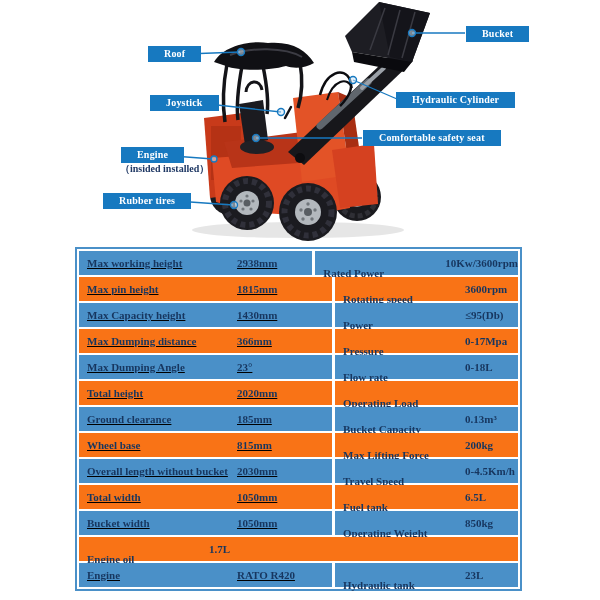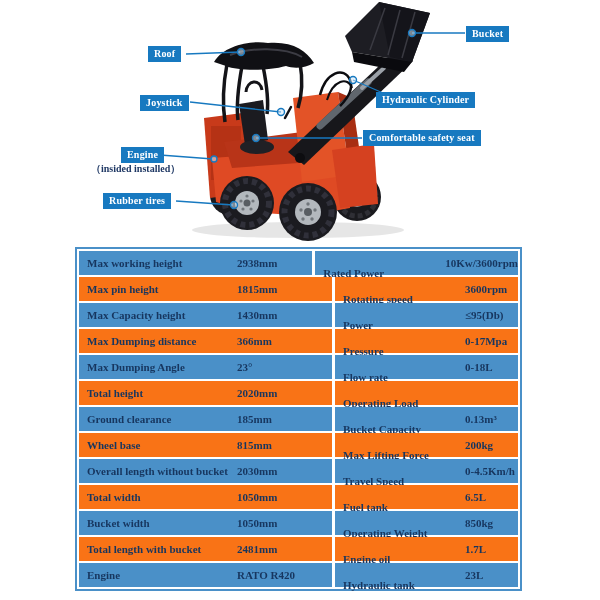--- a/index.html
+++ b/index.html
@@ -3,30 +3,30 @@
 <meta charset="utf-8">
 <style>
   html,body{margin:0;padding:0;background:#fff;}
   #page{position:relative;width:600px;height:600px;background:#ffffff;overflow:hidden;
         font-family:"Liberation Serif",serif;}
   
   #hero{position:absolute;left:0;top:0;width:600px;height:246px;}
   #hero svg{position:absolute;left:0;top:0;}
   .callout{position:absolute;background:#1779c0;color:#ffffff;
            font:bold 10px/13px "Liberation Serif",serif;
-           padding:1px 6px 2px;white-space:nowrap;letter-spacing:.2px;}
+           padding:1px 16px 2px;white-space:nowrap;letter-spacing:.2px;}
   .callout-note{position:absolute;color:#1f3864;font:bold 10px/12px "Liberation Serif",serif;
-                white-space:nowrap;}
+                white-space:nowrap;margin-left:29px;}
   
   .spec-table{position:absolute;left:75px;top:247px;width:447px;box-sizing:border-box;
               border:2px solid #4a90c8;background:#fff;padding:2px;
               display:flex;flex-direction:column;gap:2px;}
   .trow{display:flex;gap:3px;flex:0 0 24px;height:24px;}
   .trow .half{display:flex;align-items:center;}
-  .half.left{width:253px;}
+  .half.left{width:253px;text-decoration:underline;}
   .half.right{flex:1;}
   .dark .half{background:#4a90c8;}
   .light .half{background:#f97316;}
   .trow span{font:bold 11px/24px "Liberation Serif",serif;color:#17365f;
              white-space:nowrap;overflow:hidden;}
   .lab1{width:150px;padding-left:8px;flex:0 0 auto;}
   .val1{flex:1;}
   .lab2{width:122px;padding-left:8px;flex:0 0 auto;margin-top:20px;}
   .val2{flex:1;}
 </style>
@@ -135,26 +135,26 @@
         <circle cx="281" cy="112" r="3.5"></circle>
         <circle cx="214" cy="159" r="3"></circle>
         <circle cx="234" cy="205" r="3.5"></circle>
         <circle cx="412" cy="33" r="3.5"></circle>
         <circle cx="353" cy="80" r="3.5"></circle>
         <circle cx="256" cy="138" r="3.5"></circle>
       </g>
     </svg>
 
     <div class="callout" style="left:148px;top:46px">Roof</div>
-    <div class="callout" style="left:140px;top:95px">Joystick</div>
+    <div class="callout" style="left:150px;top:95px">Joystick</div>
     <div class="callout" style="left:121px;top:147px">Engine</div>
     <div class="callout-note" style="left:91px;top:163px">（insided installed）</div>
     <div class="callout" style="left:103px;top:193px">Rubber tires</div>
     <div class="callout" style="left:466px;top:26px">Bucket</div>
-    <div class="callout" style="left:376px;top:92px">Hydraulic Cylinder</div>
+    <div class="callout" style="left:396px;top:92px">Hydraulic Cylinder</div>
     <div class="callout" style="left:363px;top:130px">Comfortable safety seat</div>
   </div>
 
   <div class="spec-table">
 
     <div class="trow dark">
       <div class="half left">
           <span class="lab1">Max working height</span>
           <span class="val1">2938mm</span>
         </div>
@@ -267,24 +267,20 @@
           <span class="lab1">Bucket width</span>
           <span class="val1">1050mm</span>
         </div>
       <div class="half right">
           <span class="lab2">Operating Weight</span>
           <span class="val2">850kg</span>
         </div>
     </div>
 
     <div class="trow light">
-      <div class="half left">
-          <span class="lab1">Total length with bucket</span>
-          <span class="val1">2481mm</span>
-        </div>
       <div class="half right">
           <span class="lab2">Engine oil</span>
           <span class="val2">1.7L</span>
         </div>
     </div>
 
     <div class="trow dark">
       <div class="half left">
           <span class="lab1">Engine</span>
           <span class="val1">RATO R420</span>

